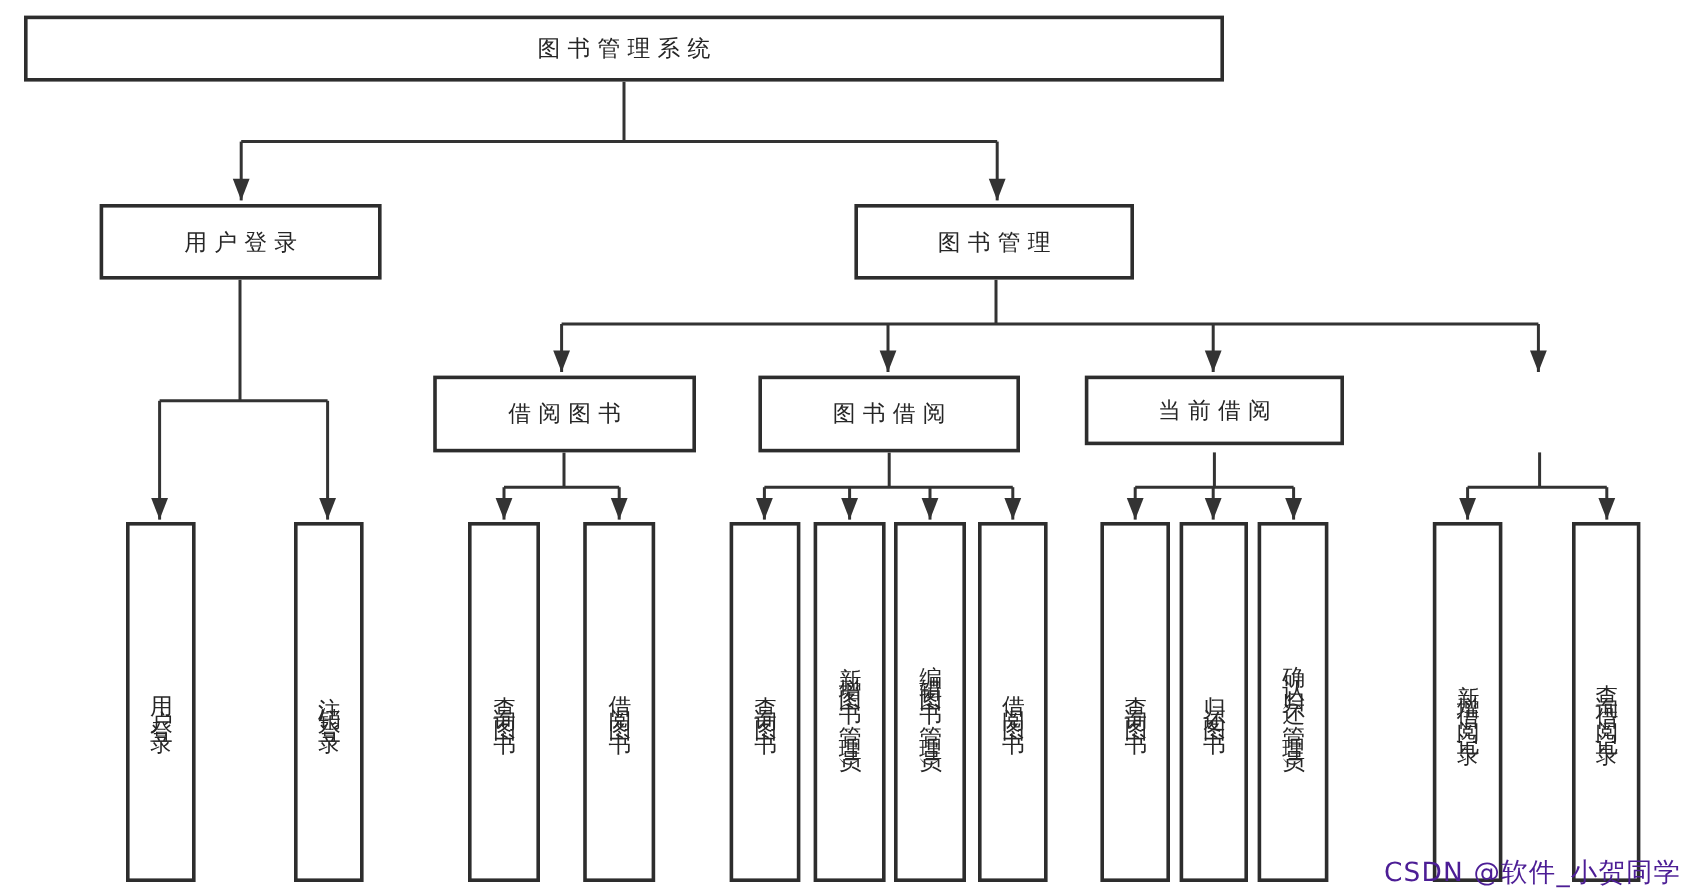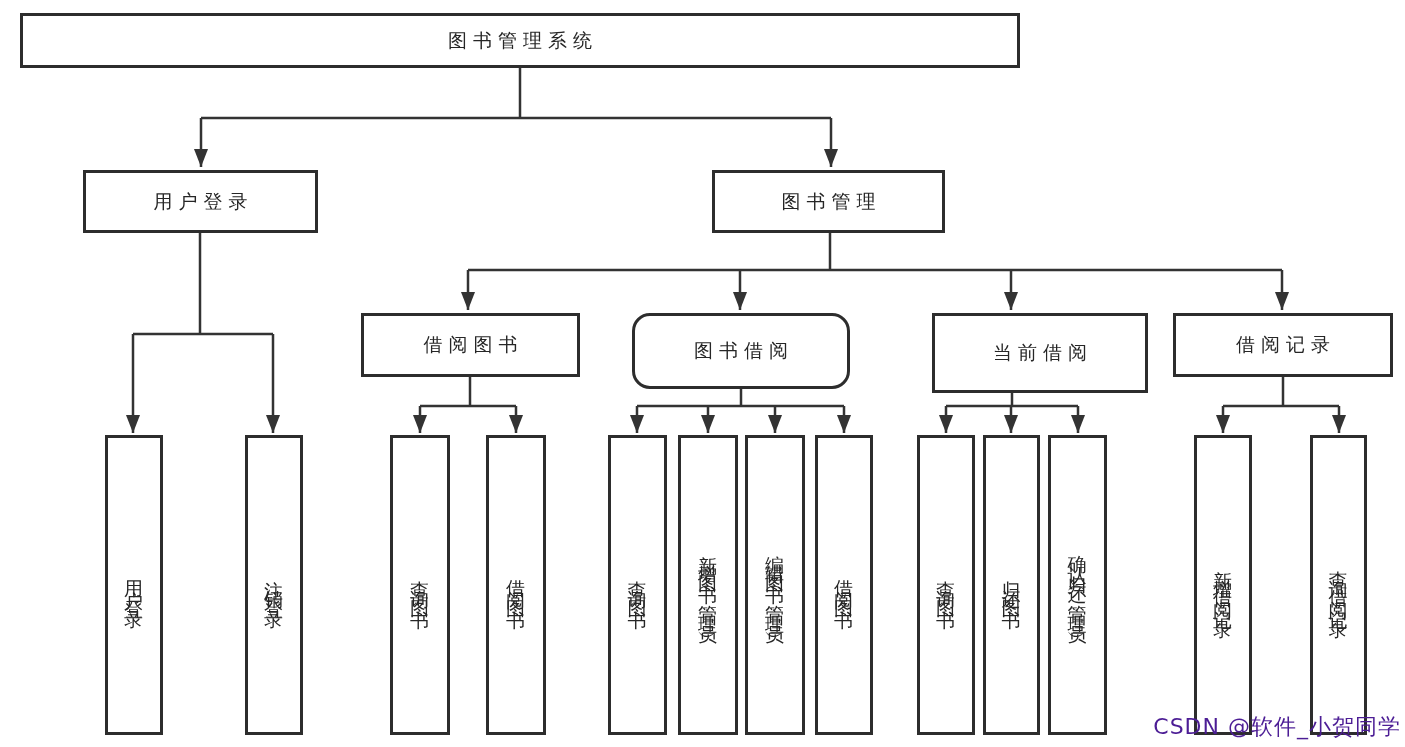--- a/index.html
+++ b/index.html
@@ -41,22 +41,22 @@
     letter-spacing: 10px;
     text-indent: 0;
     white-space: normal;
     line-height: 1;
   }
   
   .n-root  { left: 20px;   top: 13px;  width: 1000px; height: 55px; }
   .n-l2-0  { left: 83px;   top: 170px; width: 235px;  height: 63px; }
   .n-l2-1  { left: 712px;  top: 170px; width: 233px;  height: 63px; align-items: center; }
   .n-l3-0  { left: 361px;  top: 313px; width: 219px;  height: 64px; }
-  .n-l3-1  { left: 632px;  top: 313px; width: 218px;  height: 76px; border-radius: 18px; }
-  .n-l3-2  { left: 904px;  top: 313px; width: 216px;  height: 80px; margin-left: 28px; }
+  .n-l3-1  { left: 632px;  top: 313px; width: 218px;  height: 64px; }
+  .n-l3-2  { left: 904px;  top: 313px; width: 216px;  height: 58px; }
   .n-l3-3  { left: 1173px; top: 313px; width: 220px;  height: 64px; }
   .leaf    { top: 435px; height: 300px; }
   .n-lf-0  { left: 105px;  width: 58px; }
   .n-lf-1  { left: 245px;  width: 58px; }
   .n-lf-2  { left: 390px;  width: 60px; }
   .n-lf-3  { left: 486px;  width: 60px; }
   .n-lf-4  { left: 608px;  width: 59px; }
   .n-lf-5  { left: 678px;  width: 60px; }
   .n-lf-6  { left: 745px;  width: 60px; }
   .n-lf-7  { left: 815px;  width: 58px; }
@@ -144,23 +144,20 @@
 
   <div class="box n-l3-0">
     <span class="lbl">借阅图书</span>
   </div>
   <div class="box n-l3-1">
     <span class="lbl">图书借阅</span>
   </div>
   <div class="box n-l3-2">
     <span class="lbl">当前借阅</span>
   </div>
-  <div class="box n-l3-3">
-    <span class="lbl">借阅记录</span>
-  </div>
 
   <div class="box vert leaf n-lf-0">
     <span class="lbl">用户登录</span>
   </div>
   <div class="box vert leaf n-lf-1">
     <span class="lbl">注销登录</span>
   </div>
   <div class="box vert leaf n-lf-2">
     <span class="lbl">查询图书</span>
   </div>

